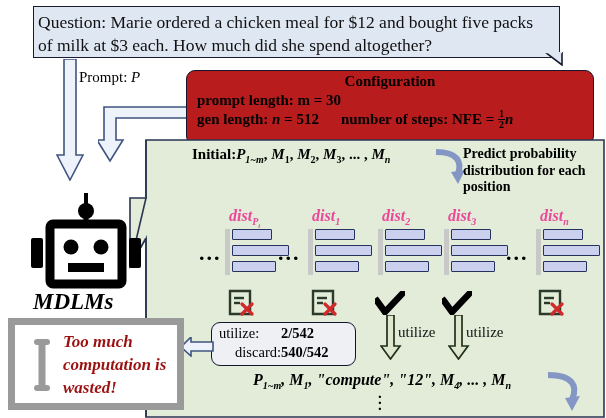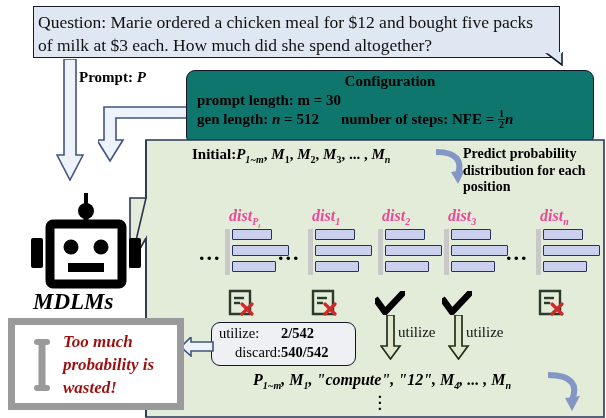--- a/index.html
+++ b/index.html
@@ -25,29 +25,29 @@
     font-size:17.5px;line-height:23px;color:#111;
     font-family:"Liberation Serif", serif;
   }
   #question-tail{
     left:545px;top:52px;width:18px;height:14px;
   }
 
   
   #prompt-label{
     left:79px;top:69px;
-    font-size:15px;font-weight:bold;color:#000;
+    font-size:15px;font-weight:normal;color:#000;
     font-family:"Liberation Serif", serif;
   }
   #prompt-label i{font-style:italic;}
 
   
   #config-box{
     left:186px;top:70px;width:408px;height:75px;
-    background:#0f766e;
+    background:#b91c1c;
     border:1.8px solid #15152b;
     border-radius:9px;
     box-sizing:border-box;
   }
   #config-title{
     position:absolute;left:0;top:2px;width:100%;
     text-align:center;font-weight:bold;font-size:15px;color:#000;
   }
   #config-line1{position:absolute;left:10px;top:21px;font-weight:bold;font-size:15px;color:#000;}
   #config-line2{position:absolute;left:10px;top:38px;font-weight:bold;font-size:15px;color:#000;}
@@ -344,16 +344,16 @@
     <rect x="46" y="70" width="36" height="9" fill="#000"></rect>
   </svg>
   <div class="abs" id="mdlms-label">MDLMs</div>
 
   <div class="abs" id="wasted-box">
     <svg id="wasted-ibeam" viewBox="0 0 18 52">
       <rect x="1" y="0" width="16" height="6" rx="3" fill="#9a9a9a"></rect>
       <rect x="5.5" y="4" width="7" height="44" fill="#9a9a9a"></rect>
       <rect x="1" y="46" width="16" height="6" rx="3" fill="#9a9a9a"></rect>
     </svg>
-    <div id="wasted-text">Too much probability is wasted!</div>
+    <div id="wasted-text">Too much computation is wasted!</div>
   </div>
 
 </div>
 
 </body></html>

